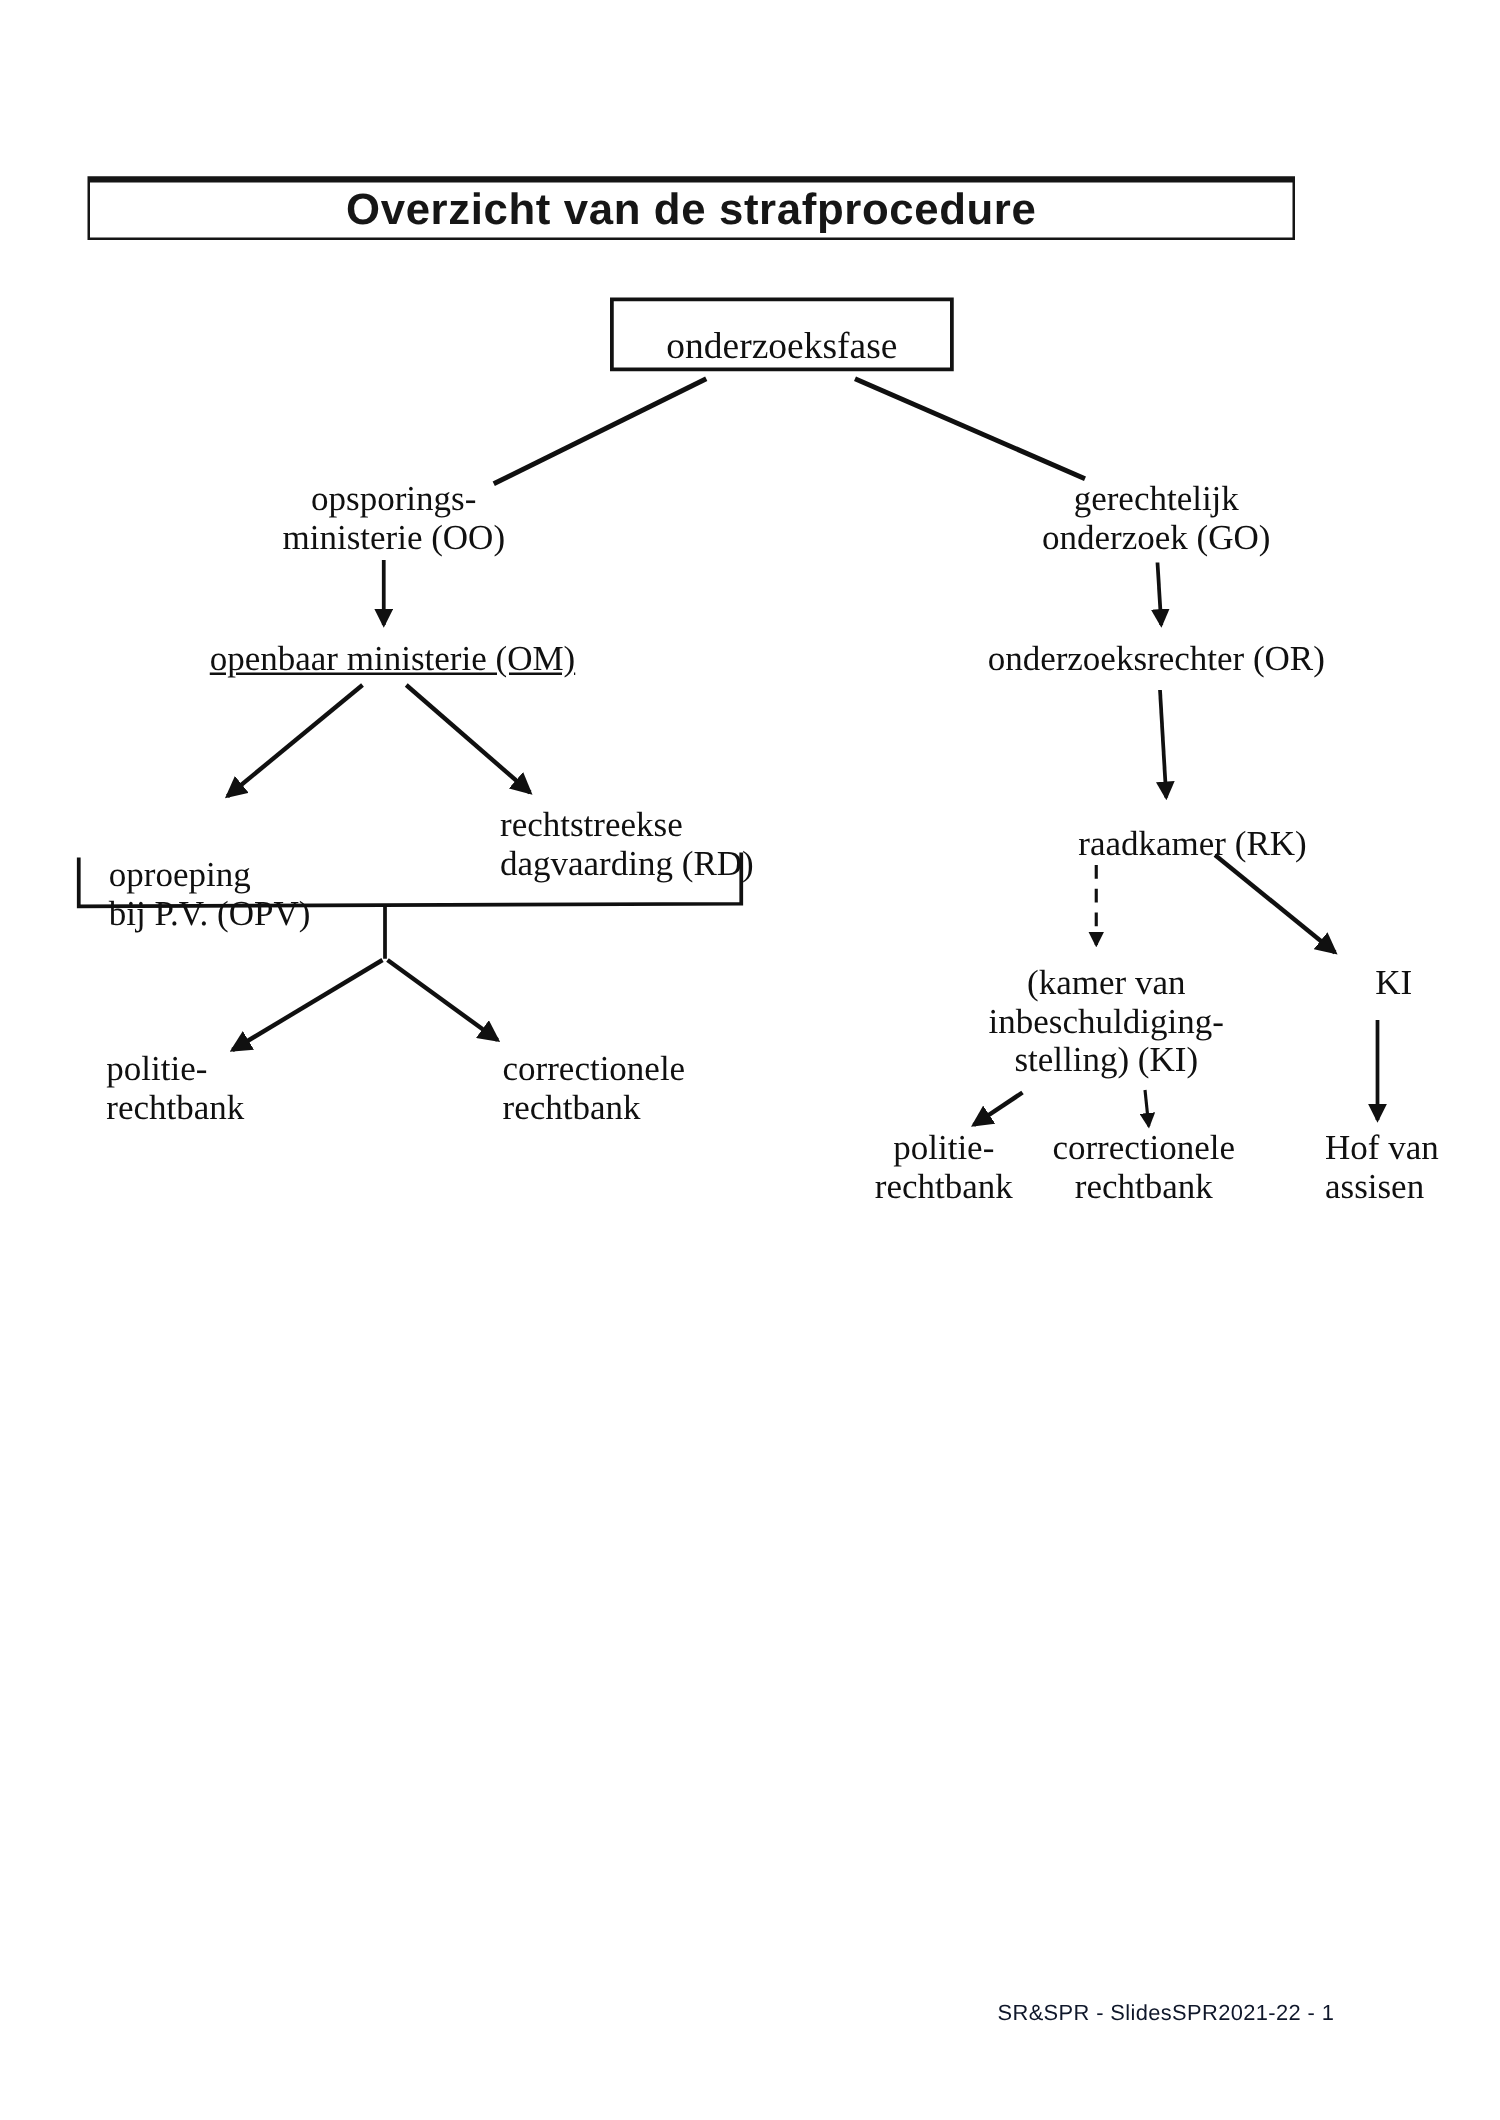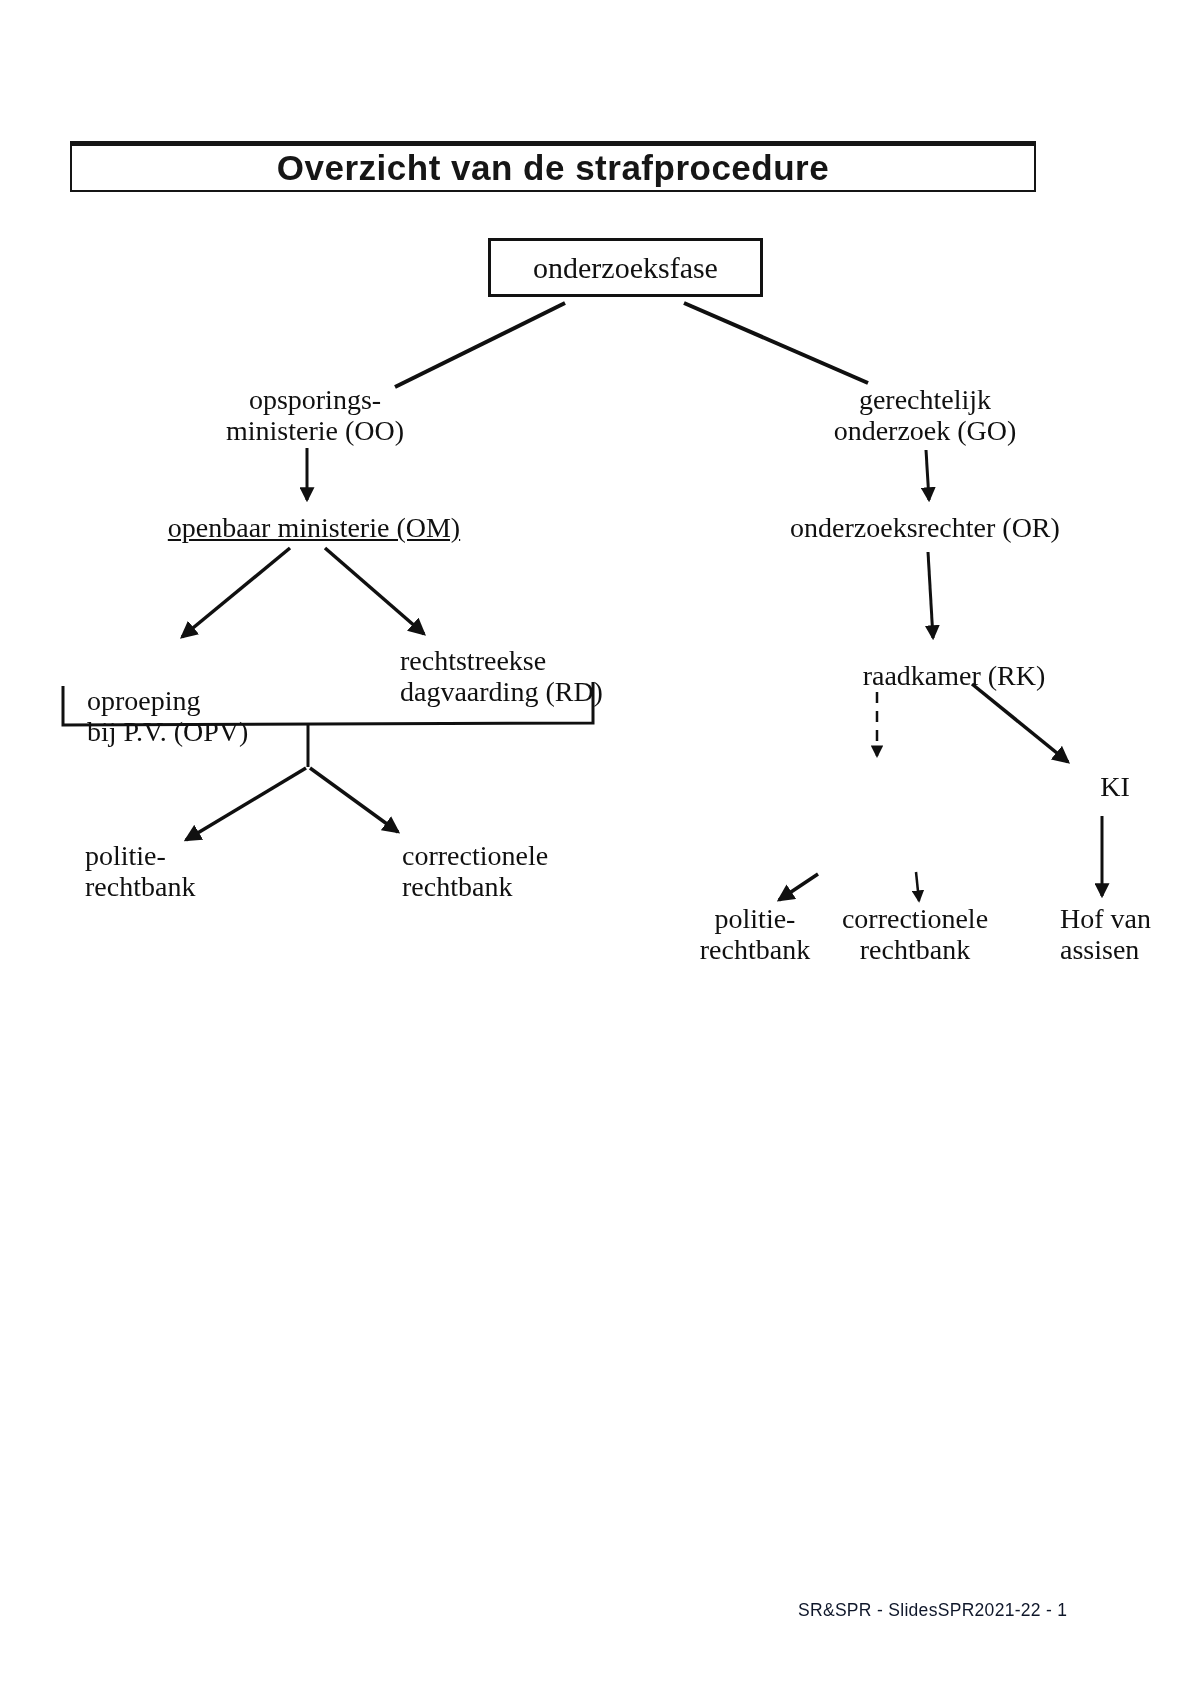--- a/index.html
+++ b/index.html
@@ -17,21 +17,21 @@
     border:2px solid #151515;border-top-width:5px;
     display:flex;align-items:center;justify-content:center;
     font-family:"Liberation Sans", sans-serif;
     font-size:35px;font-weight:bold;letter-spacing:.5px;
     color:#161616;
     margin-top:24px;
   }
   .root-box{
     position:absolute;left:488px;top:238px;width:269px;height:53px;
     border:3px solid #121212;
-    display:flex;align-items:center;justify-content:center;
+    display:flex;align-items:flex-end;justify-content:center;
     font-size:30px;
   }
   .node{position:absolute;font-size:28px;line-height:31px;white-space:nowrap;}
   .center{text-align:center;}
   .overlay{position:absolute;left:0;top:0;pointer-events:none;}
   .footer{
     position:absolute;left:798px;top:1600px;
     font-family:"Liberation Sans", sans-serif;
     font-size:17.5px;color:#0f172a;letter-spacing:.3px;
   }
@@ -108,20 +108,25 @@
   </div>
 
   <div class="node center" style="left:725px;top:512px;width:400px;">
     <div>onderzoeksrechter (OR)</div>
   </div>
 
   <div class="node center" style="left:804px;top:646px;width:300px;margin-top:14px;">
     <div>raadkamer (RK)</div>
   </div>
 
+  <div class="node center" style="left:735px;top:771px;width:300px;">
+    <div>(kamer van</div>
+    <div>inbeschuldiging-</div>
+    <div>stelling) (KI)</div>
+  </div>
 
   <div class="node center" style="left:1065px;top:771px;width:100px;">
     <div>KI</div>
   </div>
 
   <div class="node center" style="left:680px;top:903px;width:150px;">
     <div>politie-</div>
     <div>rechtbank</div>
   </div>
 

